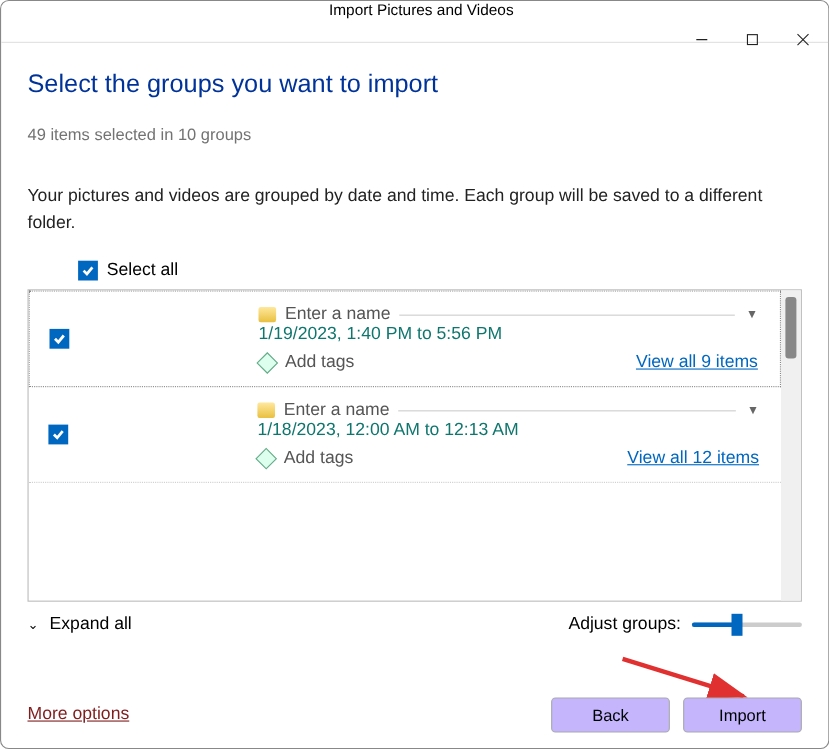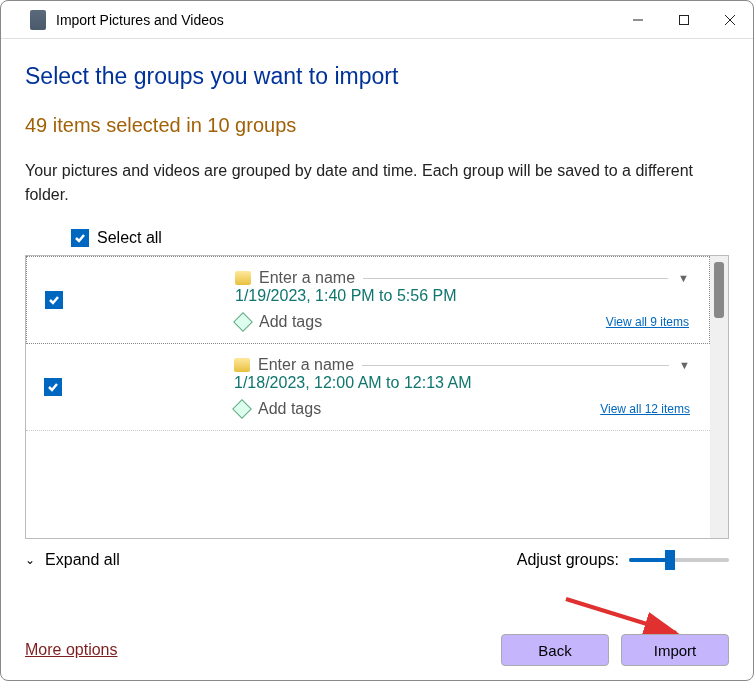--- a/index.html
+++ b/index.html
@@ -1,27 +1,27 @@
 <!DOCTYPE html>
 <html><head>
   <meta charset="utf-8">
   <style>
     * { box-sizing: border-box; margin: 0; padding: 0; font-family: 'Segoe UI', Tahoma, sans-serif; }
     body { width: 754px; height: 681px; background: #fff; border: 1px solid #888; border-radius: 8px; overflow: hidden; position: relative; }
     
-    .titlebar { display: flex; align-items: center; height: 38px; padding-left: 29px; border-bottom: 1px solid #e0e0e0; }
+    .titlebar { display: flex; align-items: center; height: 38px; padding-left: 12px; border-bottom: 1px solid #e0e0e0; flex-direction: column; }
     .titlebar-icon { width: 16px; height: 20px; background: linear-gradient(#5a6a7a,#4a5a6a); border-radius: 2px; margin-right: 10px; }
     .titlebar-text { font-size: 14px; color: #000; }
     .window-controls { margin-left: auto; display: flex; }
     .winbtn { width: 46px; height: 38px; display: flex; align-items: center; justify-content: center; font-size: 14px; }
     .winbtn svg { stroke: #222; stroke-width: 1; fill: none; }
     
     .content { padding: 24px 24px 0 24px; }
     .heading { font-size: 23px; color: #003399; font-weight: 400; margin-bottom: 24px; }
-    .subcount { font-size: 20px; color: #a16207; margin-bottom: 22px; }
+    .subcount { font-size: 15px; color: #737373; margin-bottom: 36px; }
     .description { font-size: 16px; color: #222; line-height: 1.5; margin-bottom: 22px; }
     
     .selectall-row { display: flex; align-items: center; margin-bottom: 8px; padding-left: 46px; }
     .chk { width: 18px; height: 18px; background: #0067c0; display: flex; align-items: center; justify-content: center; margin-right: 8px; }
     .chk svg { stroke: #fff; stroke-width: 2.5; fill: none; }
     .selectall-label { font-size: 16px; }
     
     .list-container { position: relative; border: 1px solid #bbb; height: 284px; display: flex; }
     .list-main { flex: 1; overflow: hidden; }
     .scrollbar { width: 18px; background: #f0f0f0; position: relative; }
@@ -35,21 +35,21 @@
     .folder-icon { width: 16px; height: 14px; background: linear-gradient(#ffe89c,#e8c040); border-radius: 2px; margin-right: 8px; }
     .name-text { font-size: 16px; color: #555; margin-right: 8px; }
     .name-line { flex: 1; height: 1px; background: #ccc; }
     .chevron { margin-left: 10px; color: #666; font-size: 11px; }
     .date-text { font-size: 16px; color: #0f766e; margin: 0 0 8px 0; }
     .tag-row { display: flex; align-items: center; justify-content: space-between; }
     .tag-left { display: flex; align-items: center; }
     .tag-icon { width: 16px; height: 16px; margin-right: 8px; position: relative; }
     .tag-icon::before { content: ''; position: absolute; width: 12px; height: 12px; border: 1px solid #6a8; transform: rotate(45deg); top: 1px; left: 1px; background: #dfe; }
     .tag-text { font-size: 16px; color: #555; }
-    .viewall { font-size: 12px; color: #0067c0; text-decoration: underline; }
+    .viewall { font-size: 16px; color: #0067c0; text-decoration: underline; }
     
     .controls-row { display: flex; align-items: center; padding: 12px 24px 0 24px; }
     .expand-btn { display: flex; align-items: center; font-size: 16px; }
     .expand-chev { font-size: 12px; margin-right: 10px; }
     .adjust-section { margin-left: auto; display: flex; align-items: center; }
     .adjust-label { font-size: 16px; margin-right: 10px; }
     .slider { width: 100px; height: 4px; background: #ccc; position: relative; border-radius: 2px; }
     .slider-fill { position: absolute; left: 0; width: 40px; height: 4px; background: #0067c0; border-radius: 2px; }
     .slider-thumb { position: absolute; left: 36px; top: -8px; width: 10px; height: 20px; background: #0067c0; }
     

